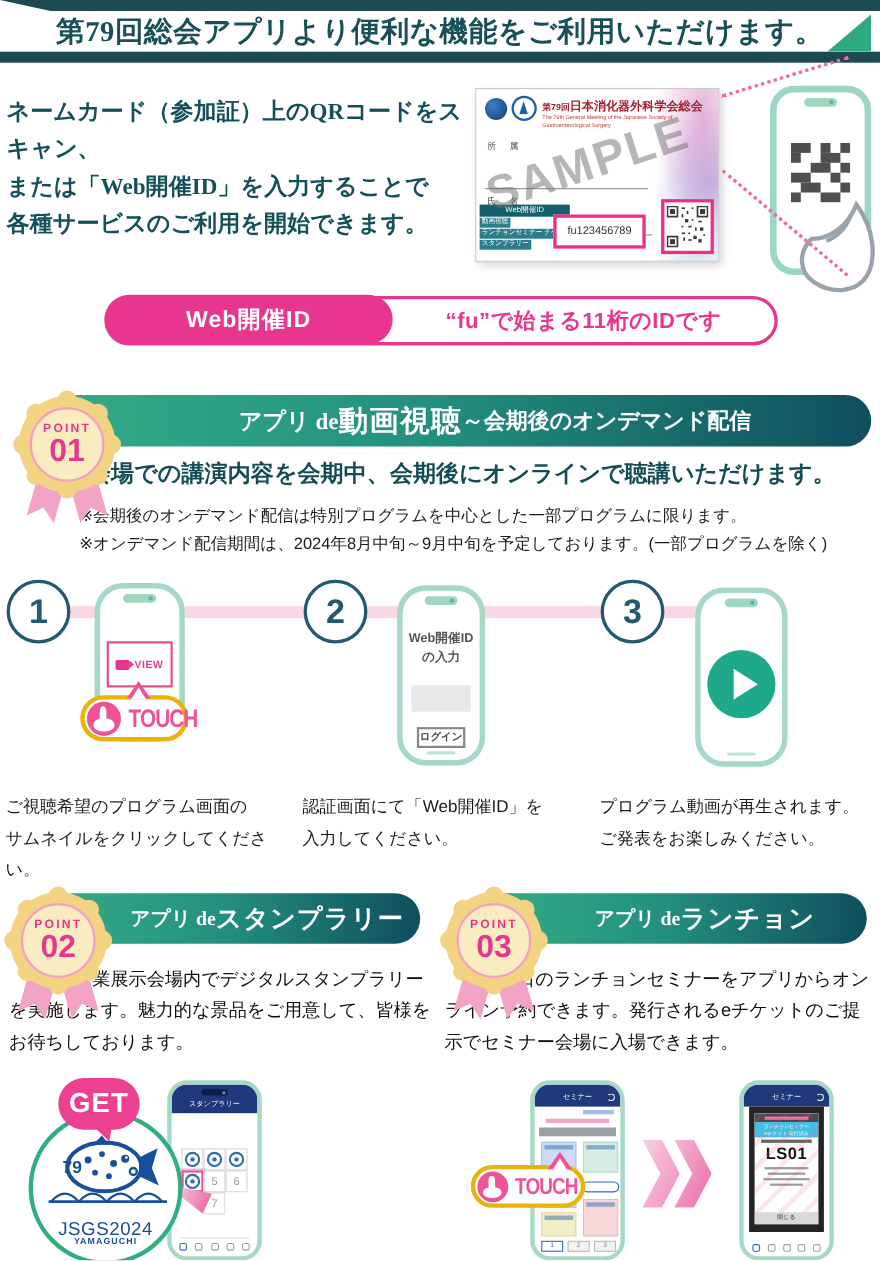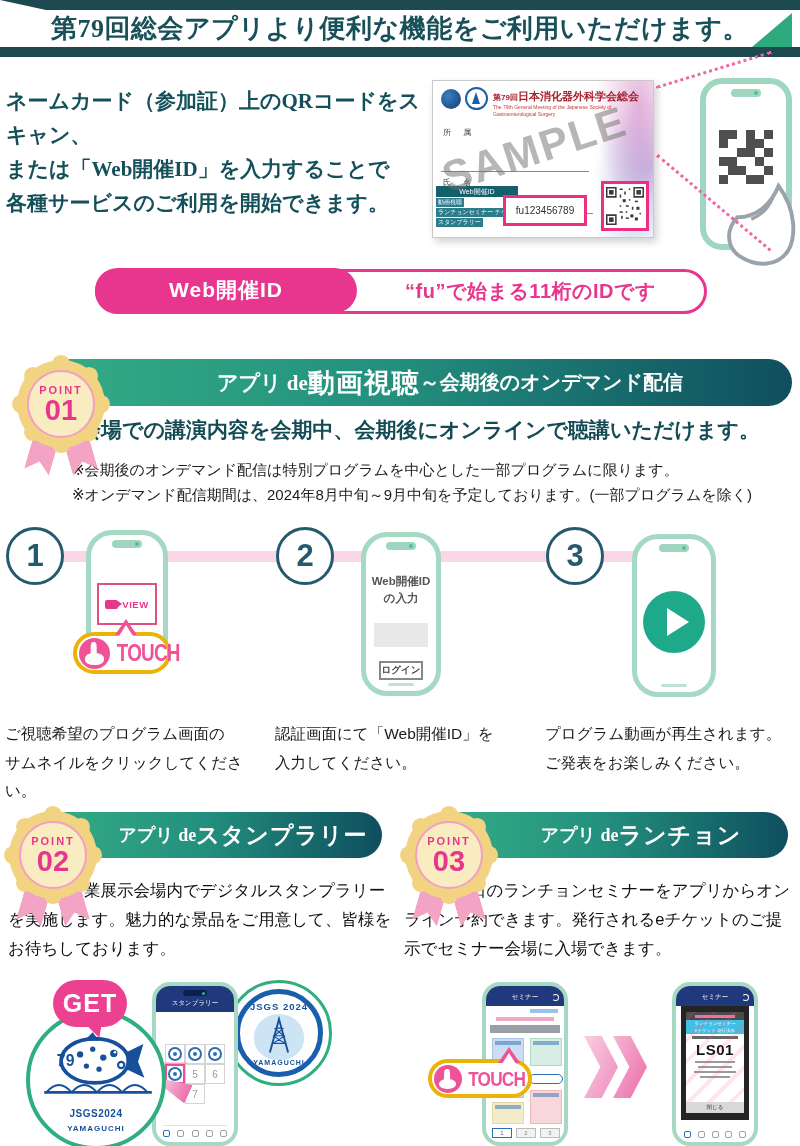--- a/index.html
+++ b/index.html
@@ -97,21 +97,21 @@
 .cap { position:absolute; width:266px; font-size:15.5px; color:#1a1a1a; line-height:1.85; }
 .cap span { display:block; }
 
 
 .pbody { position:absolute; font-size:16.5px; line-height:1.75; color:#101010; }
 
 
 .getbub { position:absolute; left:53px; top:980px; width:74px; height:47px; background:#ec4090; border-radius:24px; color:#fff; font-weight:900; font-size:25px; display:flex; align-items:center; justify-content:center; letter-spacing:1px; z-index:5; }
 .getbub::after { content:""; position:absolute; bottom:-11px; left:36px; border-left:8px solid transparent; border-right:8px solid transparent; border-top:15px solid #ec4090; transform:rotate(-18deg); }
 .fugucircle { position:absolute; left:26px; top:1010px; width:140px; height:140px; background:#fff; border:4px solid #2fae7f; border-radius:50%; z-index:4; overflow:hidden; }
-.fugu-t1 { position:absolute; left:0; right:0; top:94px; text-align:center; font-size:10px; font-weight:700; color:#164f9a; letter-spacing:.5px; }
+.fugu-t1 { position:absolute; left:0; right:0; top:94px; text-align:center; font-size:17px; font-weight:400; color:#164f9a; letter-spacing:.5px; }
 .fugu-t2 { position:absolute; left:0; right:0; top:110px; text-align:center; font-size:8px; font-weight:bold; color:#164f9a; letter-spacing:1px; }
 .connector { position:absolute; left:160px; top:1078px; width:30px; height:20px; background:linear-gradient(90deg,#f6c3da,#ec6fae); clip-path:polygon(0 35%,100% 0,100% 100%,0 65%); transform:rotate(25deg); z-index:3; }
 .stampphone { position:absolute; left:152px; top:982px; width:86px; height:164px; border:4px solid #a5d9c3; border-radius:18px; background:#fff; z-index:2; overflow:hidden; }
 .sp-head { position:absolute; top:0; left:0; right:0; height:26px; background:#20397c; }
 .sp-notch { position:absolute; top:4px; left:50%; transform:translateX(-50%); width:24px; height:6px; background:#0d1f4e; border-radius:3px; }
 .sp-notch::after { content:""; position:absolute; right:2px; top:1.5px; width:3px; height:3px; border-radius:50%; background:#35b08a; }
 .sp-title { position:absolute; top:13px; left:0; right:0; text-align:center; font-size:6.5px; color:#fff; }
 .sp-grid { position:absolute; left:9px; top:58px; display:grid; grid-template-columns:repeat(3,20px); grid-auto-rows:20px; }
 .sp-cell { border:1px solid #d4d4d4; display:flex; align-items:center; justify-content:center; font-size:10px; color:#9a9a9a; background:#fff; }
 .sp-cell.nob { border:none; }
@@ -413,31 +413,20 @@
     </div>
     <div class="sp-nav">
       <div class="nav-ic active"></div>
       <div class="nav-ic"></div>
       <div class="nav-ic"></div>
       <div class="nav-ic"></div>
       <div class="nav-ic"></div>
     </div>
   </div>
 
-  <div class="jsgsbadge">
-    <div class="jb-inner">
-      <div class="jb-blob"></div>
-      <div class="jb-top">JSGS 2024</div>
-      <svg class="jb-tower" width="34" height="38" viewBox="0 0 40 50">
-        <path d="M8,48 L20,4 L32,48" stroke="#164f9a" stroke-width="2.5" fill="none"></path>
-        <path d="M12,36 L28,36 M14,26 L26,26 M16,16 L24,16 M12,36 L28,26 M28,36 L12,26 M14,26 L26,16 M26,26 L14,16" stroke="#164f9a" stroke-width="1.5" fill="none"></path>
-      </svg>
-      <div class="jb-bottom">YAMAGUCHI</div>
-    </div>
-  </div>
 
   <div class="lphone" style="left:482px;top:982px;">
     <div class="lp-head">
       <div class="lp-title">セミナー</div>
       <div class="refresh"></div>
     </div>
     <div class="lp-link"></div>
     <div class="lp-pinkline"></div>
     <div class="lp-date"></div>
     <div class="lp-col lp-colA"></div>

